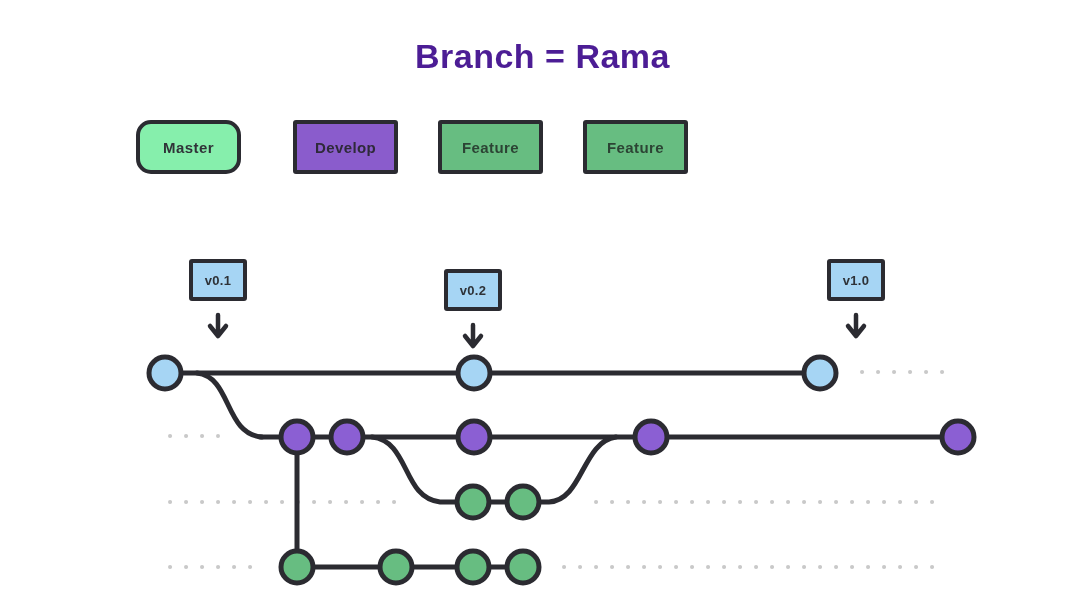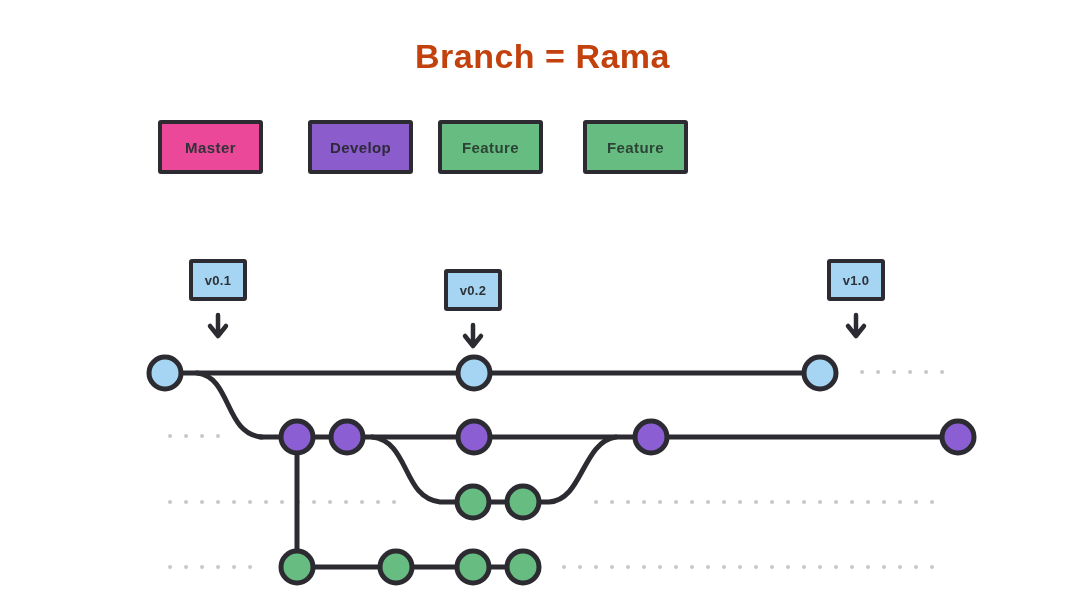--- a/index.html
+++ b/index.html
@@ -3,30 +3,30 @@
 <meta charset="utf-8">
 <style>
   html,body{margin:0;padding:0;}
   body{
     width:1085px;height:603px;position:relative;background:#ffffff;
     font-family:"Liberation Sans", sans-serif;overflow:hidden;
   }
   .title{
     position:absolute;top:37px;left:0;width:1085px;box-sizing:border-box;
     text-align:center;
-    font-size:34px;font-weight:bold;color:#c2410c;letter-spacing:.5px;
+    font-size:34px;font-weight:bold;color:#4c1d95;letter-spacing:.5px;
   }
   .legend-box{
     position:absolute;top:120px;width:105px;height:54px;box-sizing:border-box;
     border:4px solid #2b2b31;border-radius:3px;
     display:flex;align-items:center;justify-content:center;
     font-size:15px;font-weight:bold;color:#303338;letter-spacing:.4px;
   }
-  .legend-master {left:158px;background:#ec4899;}
-  .legend-develop{left:308px;background:#8a5ccc;color:#2f2a3a;justify-content:center;}
+  .legend-master {left:136px;background:#86efac;border-radius:15px;}
+  .legend-develop{left:293px;background:#8a5ccc;color:#2f2a3a;justify-content:center;}
   .legend-feature1{left:438px;background:#67bd81;color:#2c4434;}
   .legend-feature2{left:583px;background:#67bd81;color:#2c4434;}
   .tag{position:absolute;top:259px;width:58px;text-align:center;}
   .tag-box{
     width:58px;height:42px;box-sizing:border-box;
     border:4px solid #2b2b31;border-radius:3px;background:#a6d5f4;
     display:flex;align-items:center;justify-content:center;
     font-size:13px;font-weight:bold;color:#2e3237;letter-spacing:.3px;
   }
   .tag-arrow{display:block;margin:11px auto 0 auto;}

